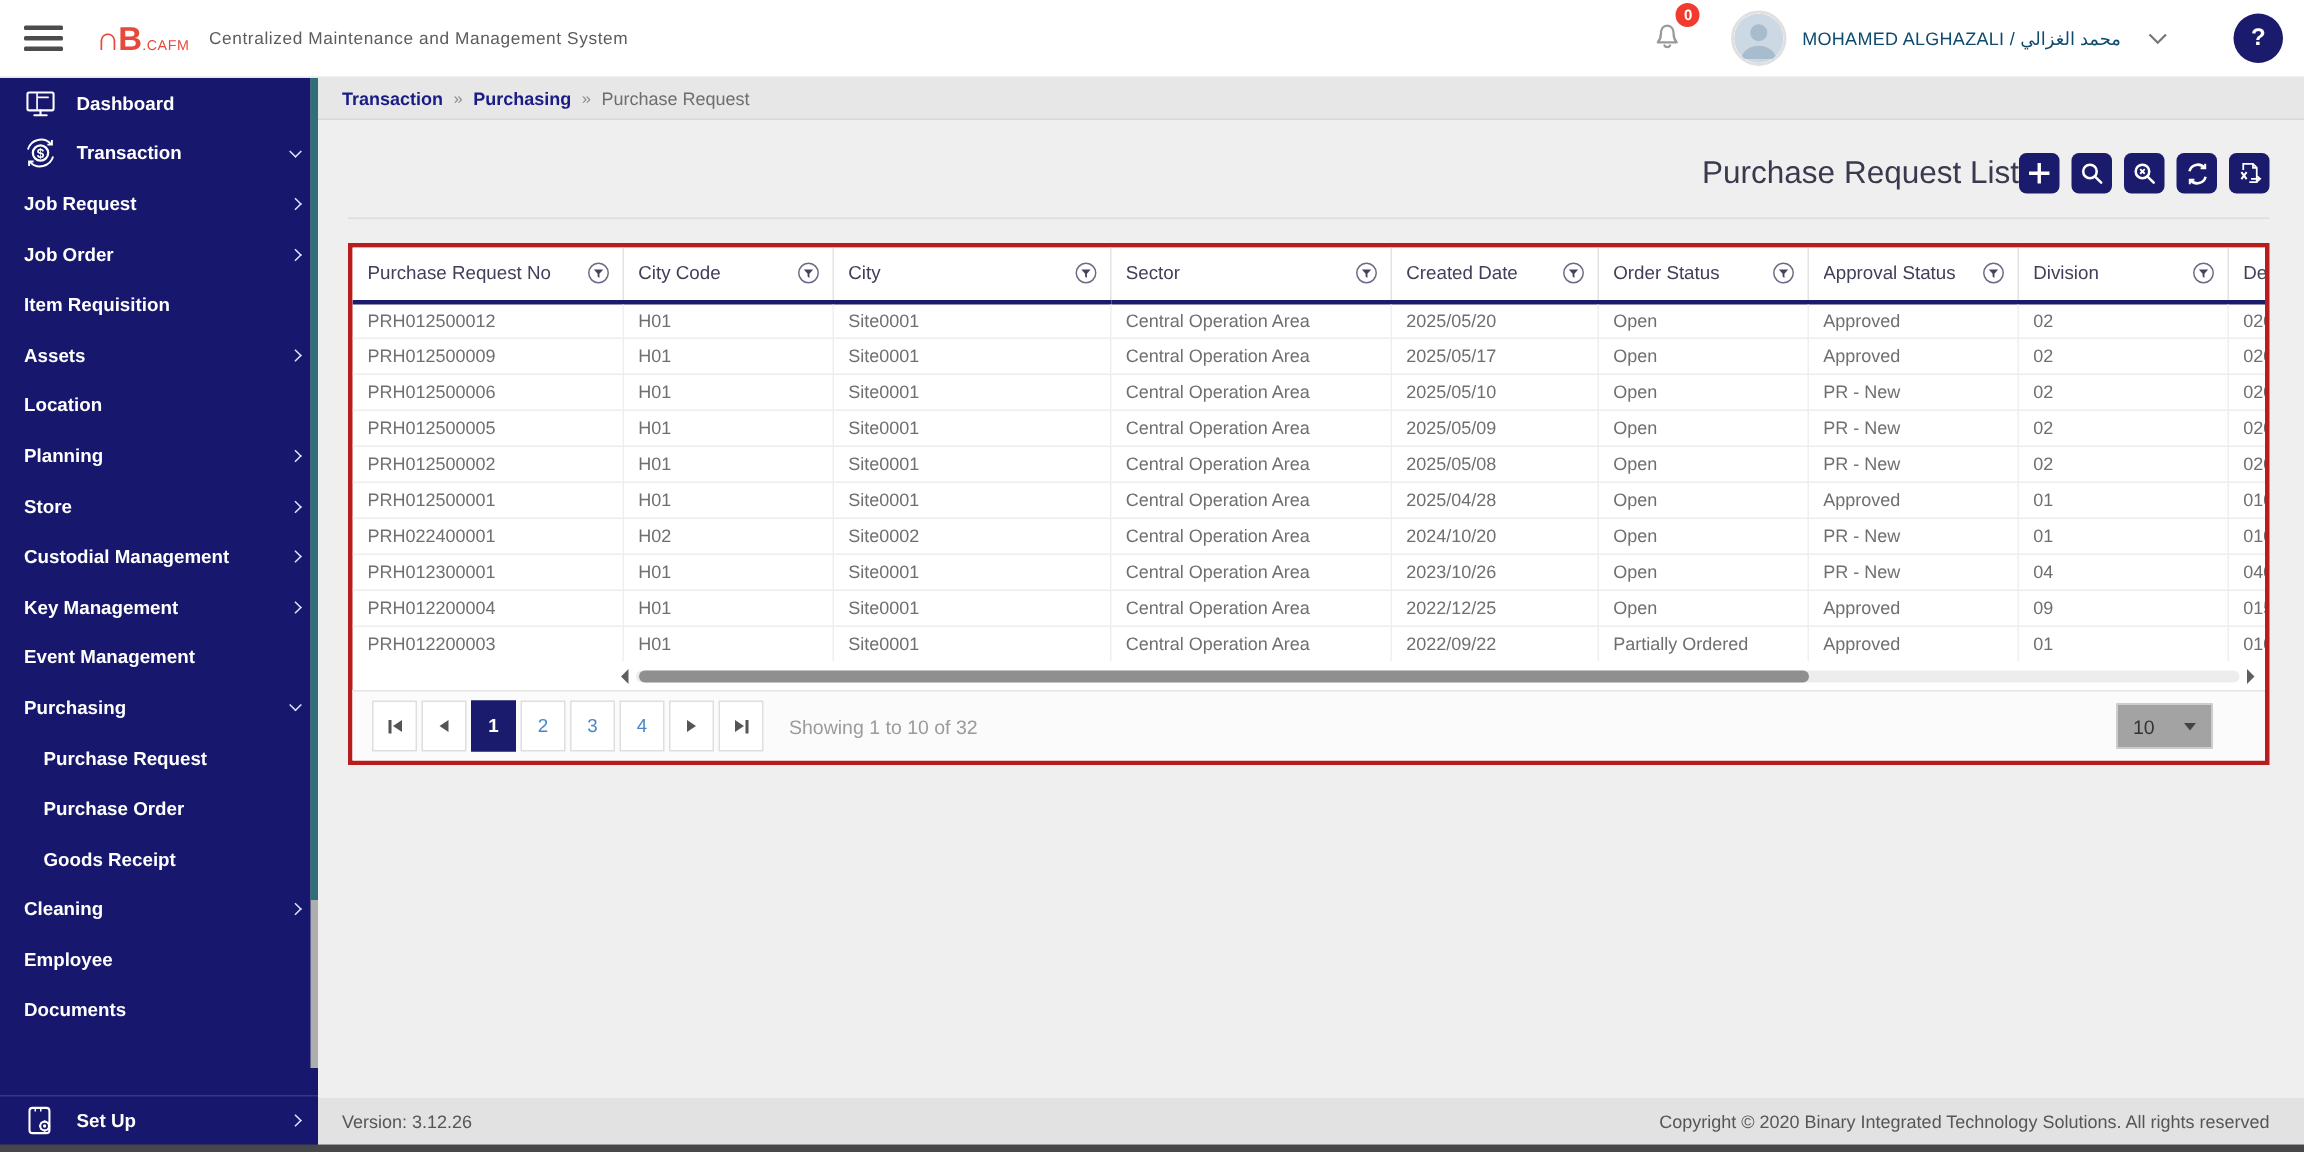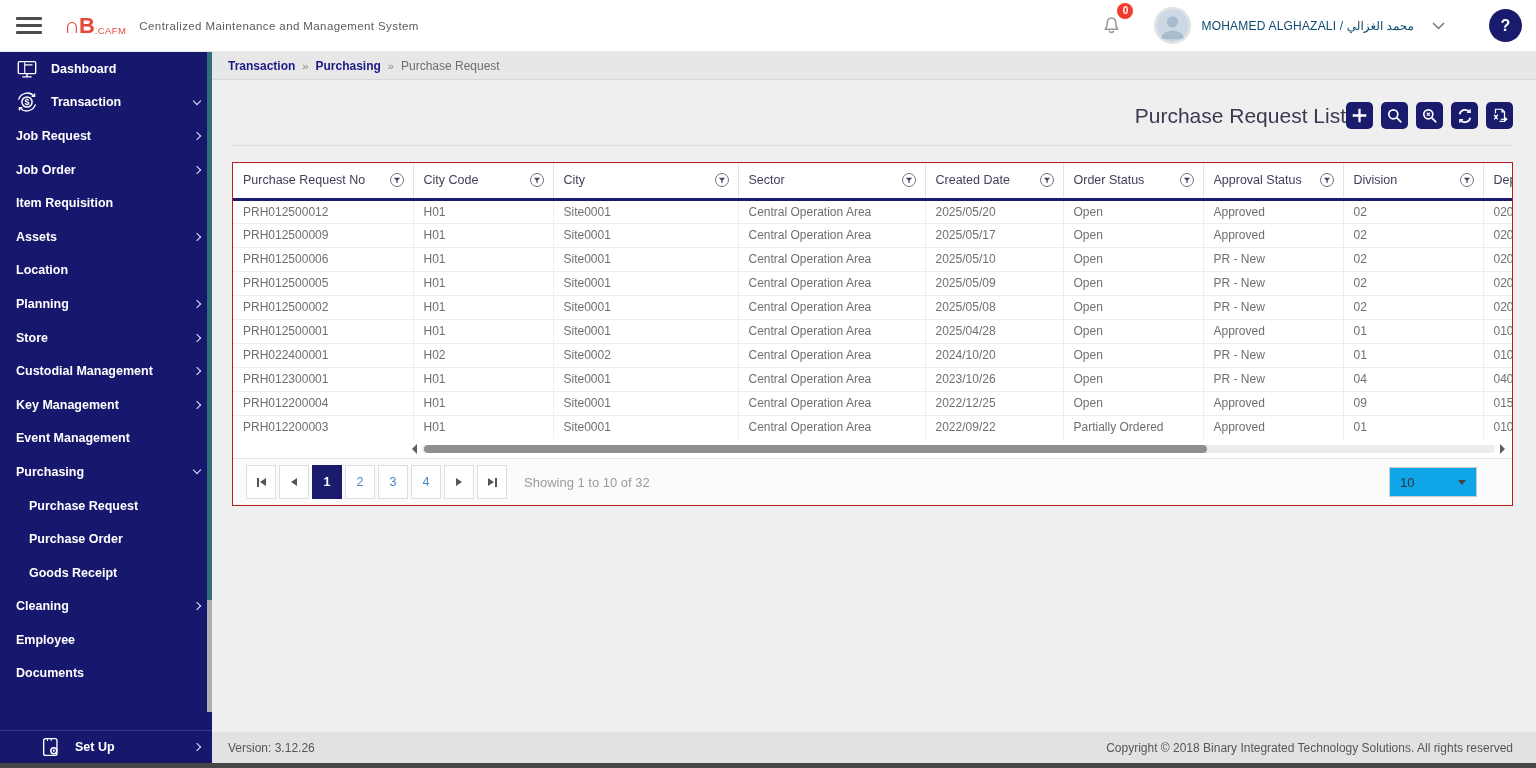--- a/index.html
+++ b/index.html
@@ -45,21 +45,21 @@
 .crumb-link{color:#1b1b86;font-weight:700;cursor:pointer}
 .crumb-sep{color:#8a8a8a;font-size:11px}
 .crumb-cur{color:#6e6e6e}
 .title-row{display:flex;align-items:center;justify-content:flex-end;padding:22px 23px 16px 20px}
 .page-title{font-size:21px;color:#3a3a4e}
 .toolbar{display:flex;gap:8px}
 .tool-btn{width:27px;height:27px;background:#1b1b6e;border-radius:5px;display:flex;align-items:center;justify-content:center;cursor:pointer}
 .title-divider{height:1px;background:#dcdcdc;margin:0 23px 0 20px}
 
 
-.card{margin:16px 23px 0 20px;background:#fff;border:1px solid #b91c1c}
+.card{margin:16px 23px 0 20px;background:#fff;border:3px solid #b91c1c}
 .table-clip{overflow:hidden;width:100%}
 table.grid{border-collapse:collapse;table-layout:fixed;width:1410px}
 table.grid th{height:36px;background:#fff;border-bottom:3px solid #1b1b6e;border-right:1px solid #e3e3e3;font-size:12.5px;font-weight:400;color:#40405a;text-align:left;padding:0 8px 0 10px;cursor:pointer}
 table.grid th .th-inner{display:flex;align-items:center;justify-content:space-between;gap:4px;white-space:nowrap;overflow:hidden}
 table.grid td{height:24px;font-size:12px;color:#6f6f6f;border-bottom:1px solid #ededed;border-right:1px solid #efefef;padding:0 10px;white-space:nowrap;overflow:hidden}
 table.grid tr:last-child td{border-bottom:none}
 table.grid tbody tr{cursor:pointer}
 .filter-ic{display:flex;flex:none;cursor:pointer}
 
 
@@ -73,21 +73,21 @@
 
 
 .pagebar{border-top:1px solid #e4e4e4;background:#fbfbfb;height:47px;display:flex;align-items:center;padding:0 13px}
 .pager{display:flex;gap:3px}
 .pg-btn{min-width:30px;height:34px;background:#fff;border:1px solid #dedede;display:flex;align-items:center;justify-content:center;font-size:12.5px;color:#4a86c5;cursor:pointer;gap:1px}
 .pg-btn.active{background:#1b1b6e;color:#fff;border-color:#1b1b6e;font-weight:700}
 .tri-l{width:0;height:0;border:4.5px solid transparent;border-right:6px solid #555;border-left-width:0}
 .tri-r{width:0;height:0;border:4.5px solid transparent;border-left:6px solid #555;border-right-width:0}
 .pbar{width:2px;height:9px;background:#555}
 .pg-status{margin-left:17px;color:#9b9b9b;font-size:13px}
-.page-size{margin-left:auto;margin-right:22px;width:88px;height:30px;border:1px solid #ccc;background:#0ea5e9;display:flex;align-items:center;justify-content:space-between;padding:0 10px;font-size:13px;color:#333;cursor:pointer}
+.page-size{margin-left:auto;margin-right:22px;width:64px;height:30px;border:1px solid #ccc;background:#a3a3a3;display:flex;align-items:center;justify-content:space-between;padding:0 10px;font-size:13px;color:#333;cursor:pointer}
 .caret-down{width:0;height:0;border-left:4px solid transparent;border-right:4px solid transparent;border-top:5px solid #444}
 
 
 .footer{position:absolute;left:212px;right:0;bottom:5px;height:31px;background:#e2e2e3;display:flex;align-items:center;justify-content:space-between;padding:0 23px 0 16px;font-size:12px;color:#565656;z-index:6}
 .bottom-strip{position:absolute;left:0;right:0;bottom:0;height:5px;background:#47474a;z-index:7}
 </style>
 </head>
 <body>
 
 <div class="header">
@@ -210,21 +210,21 @@
         <span class="chev right"></span>
       </div>
       <div class="side-item lvl1">
         <span class="lbl">Employee</span>
       </div>
       <div class="side-item lvl1">
         <span class="lbl">Documents</span>
       </div>
     </div>
   <div class="side-bottom" id="side-bottom">
-      <div class="side-item" style="height: 32px; margin-left: 24px;">
+      <div class="side-item" style="height: 32px;">
         <span class="micon">
           <svg width="22" height="22" viewBox="0 0 24 24" fill="none" stroke="#fff" stroke-width="1.5">
             <rect x="4" y="2.8" width="14.5" height="18.4" rx="2.2"></rect>
             <path d="M8.2 2.8v2.6M12.2 2.8v2.6" stroke-width="1.1"></path>
             <circle cx="15" cy="16" r="3.2" fill="#17176d"></circle>
             <circle cx="15" cy="16" r="1.2" fill="#fff" stroke="none"></circle>
             <path d="M15 11.9v1.3M15 18.8v1.3M10.9 16h1.3M17.8 16h1.3M12.2 13.2l.9.9M17 18l.9.9M12.2 18.8l.9-.9M17 14.1l.9-.9" stroke-width="1"></path>
           </svg>
         </span>
         <span class="lbl">Set Up</span>
@@ -555,15 +555,15 @@
       <div class="page-size">
         <span>10</span>
         <span class="caret-down"></span>
       </div>
     </div>
   </div>
 </div>
 
 <div class="footer">
   <span>Version: 3.12.26</span>
-  <span>Copyright © 2018 Binary Integrated Technology Solutions. All rights reserved</span>
+  <span>Copyright © 2020 Binary Integrated Technology Solutions. All rights reserved</span>
 </div>
 <div class="bottom-strip"></div>
 
 </body></html>

